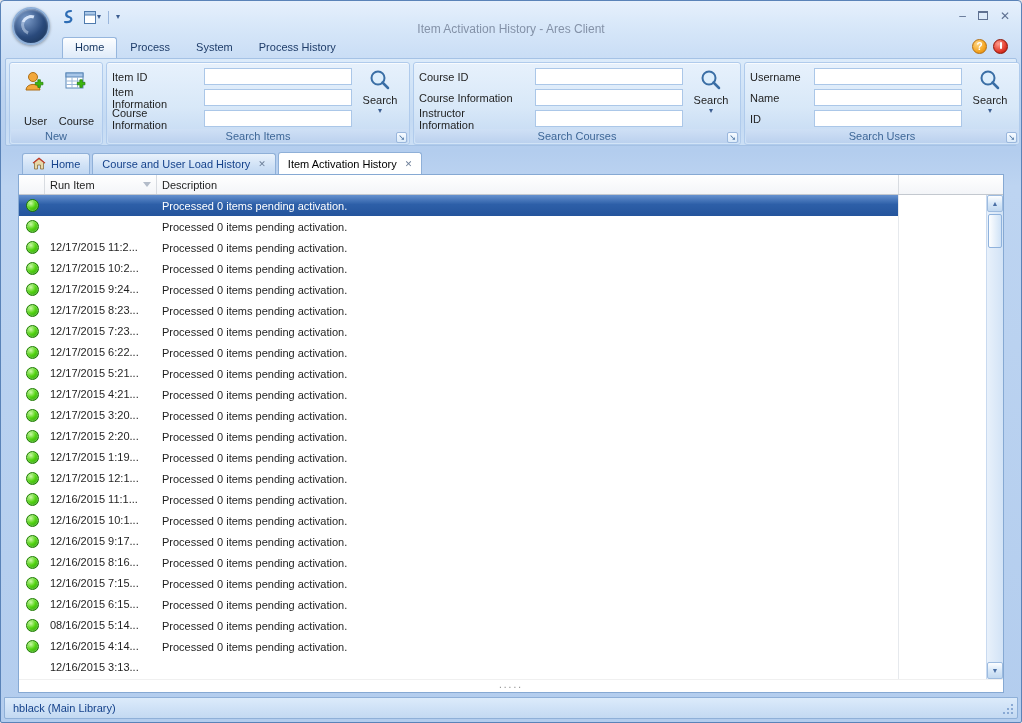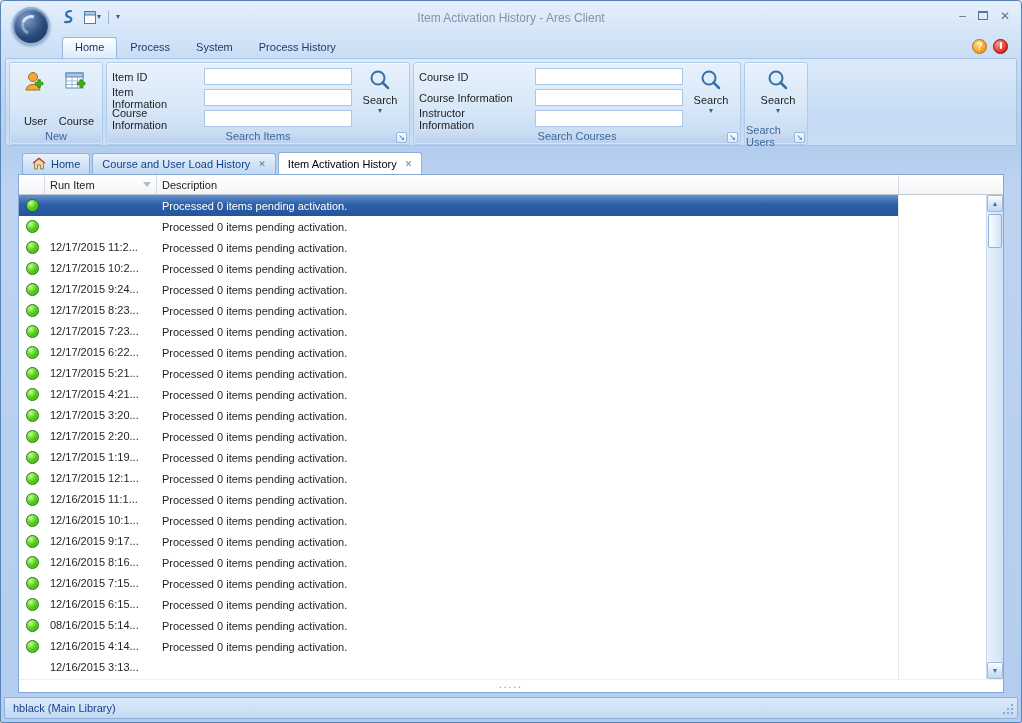--- a/index.html
+++ b/index.html
@@ -6,21 +6,21 @@
   *{box-sizing:border-box;}
   .window{
     width:1022px;height:723px;margin:0 auto;position:relative;
     border:1px solid #5a83b8;border-radius:4px 4px 2px 2px;padding:3px;
     display:flex;flex-direction:column;
     background:linear-gradient(180deg,#e6f0fc 0px,#d7e7f9 26px,#c9ddf5 58px,#bcd3f0 95px,#b3cdee 150px,#bdd4f1 185px,#b3cdee 100%);
     font-family:"Liberation Sans",sans-serif;font-size:11px;color:#1e1e1e;
   }
   
   .titlebar{height:30px;position:relative;flex:0 0 auto;}
-  .title{position:absolute;left:0;right:0;top:7px;text-align:center;color:#8492a8;font-size:12px;}
+  .title{position:absolute;left:0;right:0;top:18px;text-align:center;color:#8492a8;font-size:12px;}
   .orb{position:absolute;left:8px;top:3px;width:38px;height:38px;border-radius:50%;z-index:6;
     background:radial-gradient(circle at 35% 30%,#7e9ecb,#2a4a7c 55%,#152e4e);
     border:2px solid #8fb0d8;box-shadow:0 1px 3px rgba(0,0,0,.35), inset 0 1px 2px rgba(255,255,255,.45);}
   .orb i{position:absolute;left:7px;top:6px;width:20px;height:20px;border-radius:50%;
     border:3px solid transparent;border-top-color:rgba(225,238,255,.9);border-left-color:rgba(225,238,255,.45);transform:rotate(-25deg);}
   .qat{position:absolute;left:54px;top:4px;display:flex;align-items:center;gap:3px;z-index:5;}
   .qat-btn{display:inline-flex;align-items:center;padding:1px 2px;border-radius:2px;}
   .qat-sep{width:1px;height:13px;background:#9ab6dc;margin:0 2px;}
   .dd{font-size:8px;color:#3c5d90;line-height:8px;}
   .win-controls{position:absolute;right:8px;top:6px;display:flex;gap:12px;align-items:center;color:#5f7192;font-size:12px;z-index:5;}
@@ -240,20 +240,34 @@
         </div>
       </div>
       <div class="rgroup-title">
           <span>Search Courses</span>
         </div>
       <span class="launcher">↘</span>
     </div>
 
     <div class="rgroup g-users">
       <div class="rgroup-body">
+        <div class="fields">
+          <div class="frow">
+              <span class="flabel">Username</span>
+              <input class="finput" style="">
+            </div>
+          <div class="frow">
+              <span class="flabel">Name</span>
+              <input class="finput" style="">
+            </div>
+          <div class="frow">
+              <span class="flabel">ID</span>
+              <input class="finput" style="">
+            </div>
+        </div>
         <div class="searchbtn">
           <span>
             <svg width="22" height="22" viewBox="0 0 22 22">
                 <circle cx="9" cy="9" r="6.5" fill="#ddeefc" stroke="#3a6ea5" stroke-width="2"></circle>
                 <line x1="13.5" y1="13.5" x2="19" y2="19" stroke="#3a6ea5" stroke-width="2.5" stroke-linecap="round"></line>
               </svg>
           </span>
           <span>Search</span>
           <span class="dd">▾</span>
         </div>

